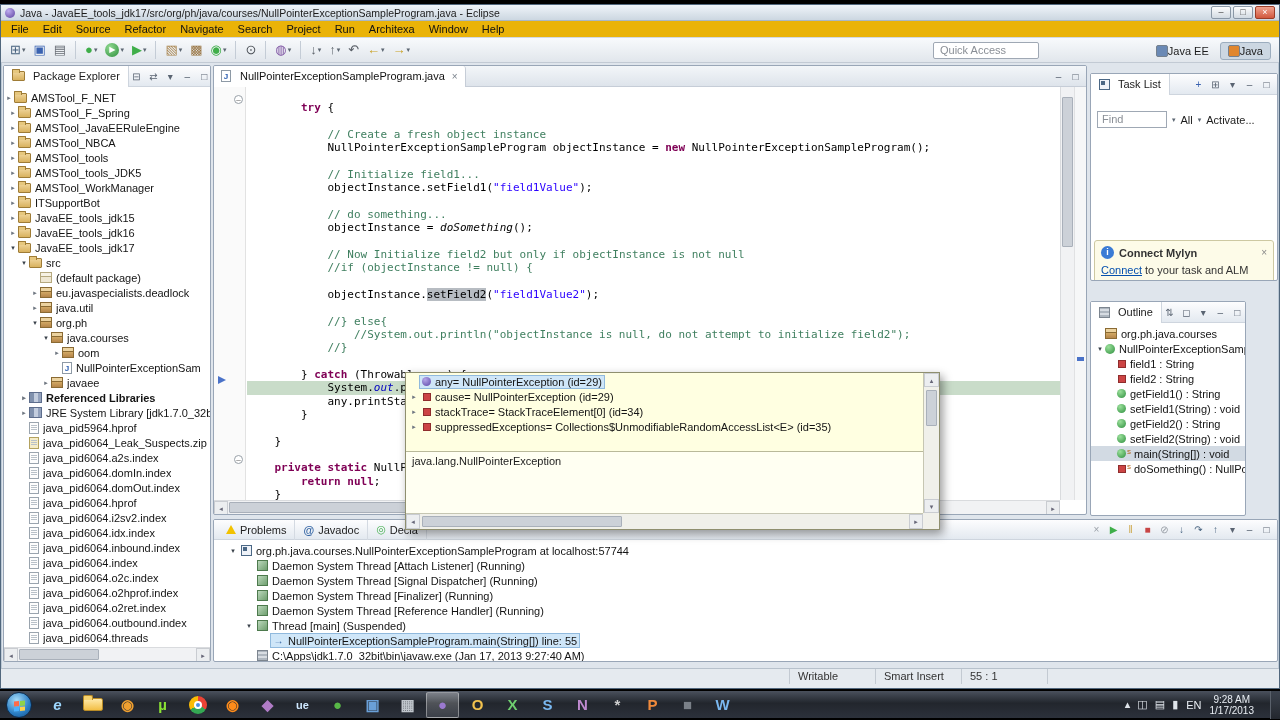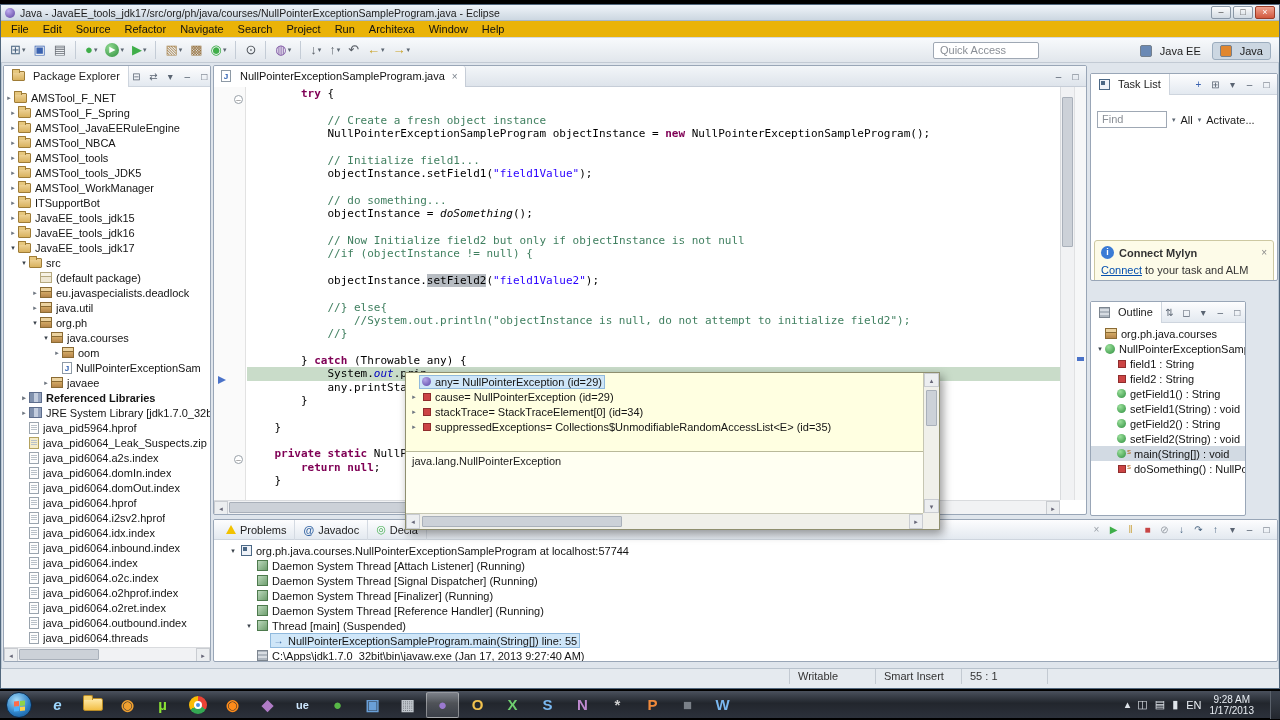--- a/index.html
+++ b/index.html
@@ -15,21 +15,21 @@
 .winbtn.close{background:linear-gradient(#f0a28e,#d1583e);color:#fff;border-color:#9c3c26}
 .menubar{position:absolute;top:16px;left:0;right:0;height:17px;background:#eab308;border-bottom:1px solid #d3d9e1;display:flex;align-items:center;font-size:11px;color:#111;padding-left:3px}
 .menu-item{padding:1px 7px;white-space:nowrap}
 .toolbar{position:absolute;top:33px;left:0;right:0;height:25px;background:linear-gradient(#f8fafc,#e1e6ec);border-bottom:1px solid #c2cad4;display:flex;align-items:center;padding-left:5px}
 .tbico{display:inline-flex;align-items:center;height:20px;padding:0 3px;margin:0 1px;font-size:13px;line-height:20px}
 .tbico .dd{font-size:7px;color:#5c6672;margin-left:1px}
 .tbsep{width:1px;height:18px;background:#c4ccd6;margin:0 5px;flex:none}
 .runc{width:14px;height:14px;border-radius:50%;background:radial-gradient(circle at 35% 30%,#8fd98f,#2e8f3e);color:#fff;font-size:8px;line-height:14px;text-align:center}
 .quick{position:absolute;right:240px;top:4px;width:106px;height:17px;border:1px solid #9fa8b4;border-radius:2px;background:#fff;color:#8a8f96;font-size:11px;padding:1px 6px;line-height:13px}
 .persp{position:absolute;right:8px;top:2px;display:flex;align-items:center;height:21px}
-.pbtn{display:inline-flex;align-items:center;gap:8px;font-size:11px;padding:2px 7px;border-radius:3px;margin-left:3px;color:#1c1c1c;border:1px solid transparent}
+.pbtn{display:inline-flex;align-items:center;gap:0;font-size:11px;padding:2px 7px;border-radius:3px;margin-left:3px;color:#1c1c1c;border:1px solid transparent}
 .pbtn.active{background:#ccd7e2;border-color:#9cadbe}
 .pico-sq{width:12px;height:12px;border-radius:2px;border:1px solid #74808e;flex:none}
 
 
 .panel{position:absolute;background:#fff;border:1px solid #99a6b7;border-radius:2px;overflow:hidden}
 .phdr{position:absolute;left:0;top:0;right:0;height:21px;background:linear-gradient(#fdfdfe,#e3e9f0);border-bottom:1px solid #ced5de;display:flex;align-items:center;font-size:11px}
 .ptab{display:inline-flex;align-items:center;gap:4px;height:21px;padding:0 8px;background:#fff;border-right:1px solid #ced5de;color:#1c1c1c;white-space:nowrap}
 .picos{margin-left:auto;display:flex;align-items:center;gap:2px;padding-right:3px}
 .pico{width:15px;text-align:center;font-size:10px;color:#5a6472}
 
@@ -69,21 +69,21 @@
 
 
 .pkg-body{position:absolute;left:0;top:21px;right:0;bottom:14px;padding-top:3px;overflow:hidden}
 
 
 .ed-tabbar{position:absolute;left:0;top:0;right:0;height:21px;background:linear-gradient(#f3f6f9,#dee4eb);border-bottom:1px solid #c6cdd7;display:flex;align-items:center}
 .ed-tab{display:inline-flex;align-items:center;gap:5px;height:21px;padding:0 7px;background:#fff;border-right:1px solid #c6cdd7;border-radius:3px 3px 0 0;font-size:11px;color:#111;white-space:nowrap}
 .ed-close{color:#7a828c;font-size:10px;margin-left:2px}
 .ed-content{position:absolute;left:0;top:21px;right:26px;bottom:14px;background:#fff;overflow:hidden}
 .gutter{position:absolute;left:0;top:0;width:32px;bottom:0;background:#fafafa;border-right:1px solid #e2e2e2}
-.codecol{position:absolute;left:33px;top:0;right:0;bottom:0;padding-top:0}
+.codecol{position:absolute;left:33px;top:0;right:0;bottom:0;padding-top:14px}
 .cline{height:13.35px;line-height:13.35px;font-family:"DejaVu Sans Mono",monospace;font-size:11px;white-space:pre;padding-left:1px}
 .hl-debug{background:#c9dcc9}
 .k{color:#7f0055;font-weight:bold}
 .c{color:#3f7f5f}
 .str{color:#2a00ff}
 .m{font-style:italic}
 .f{color:#0000c0;font-style:italic}
 .selw{background:#b7bcc2}
 .ip{position:absolute;left:4px;width:0;height:0;border-top:4px solid transparent;border-bottom:4px solid transparent;border-left:8px solid #4a72c8}
 .fold{position:absolute;left:20px;width:9px;height:9px;border:1px solid #98a0a8;border-radius:50%;background:#fff;color:#555;font-size:8px;line-height:7px;text-align:center}
@@ -402,21 +402,21 @@
           <span class="tlabel">java_pid6064.domOut.index</span>
         </div>
         <div class="trow" style="padding-left: 15px;">
           <span class="arrow"></span>
           <span class="ico i-file"></span>
           <span class="tlabel">java_pid6064.hprof</span>
         </div>
         <div class="trow" style="padding-left: 15px;">
           <span class="arrow"></span>
           <span class="ico i-file"></span>
-          <span class="tlabel">java_pid6064.i2sv2.hprof</span>
+          <span class="tlabel">java_pid6064.i2sv2.index</span>
         </div>
         <div class="trow" style="padding-left: 15px;">
           <span class="arrow"></span>
           <span class="ico i-file"></span>
           <span class="tlabel">java_pid6064.idx.index</span>
         </div>
         <div class="trow" style="padding-left: 15px;">
           <span class="arrow"></span>
           <span class="ico i-file"></span>
           <span class="tlabel">java_pid6064.inbound.index</span>

